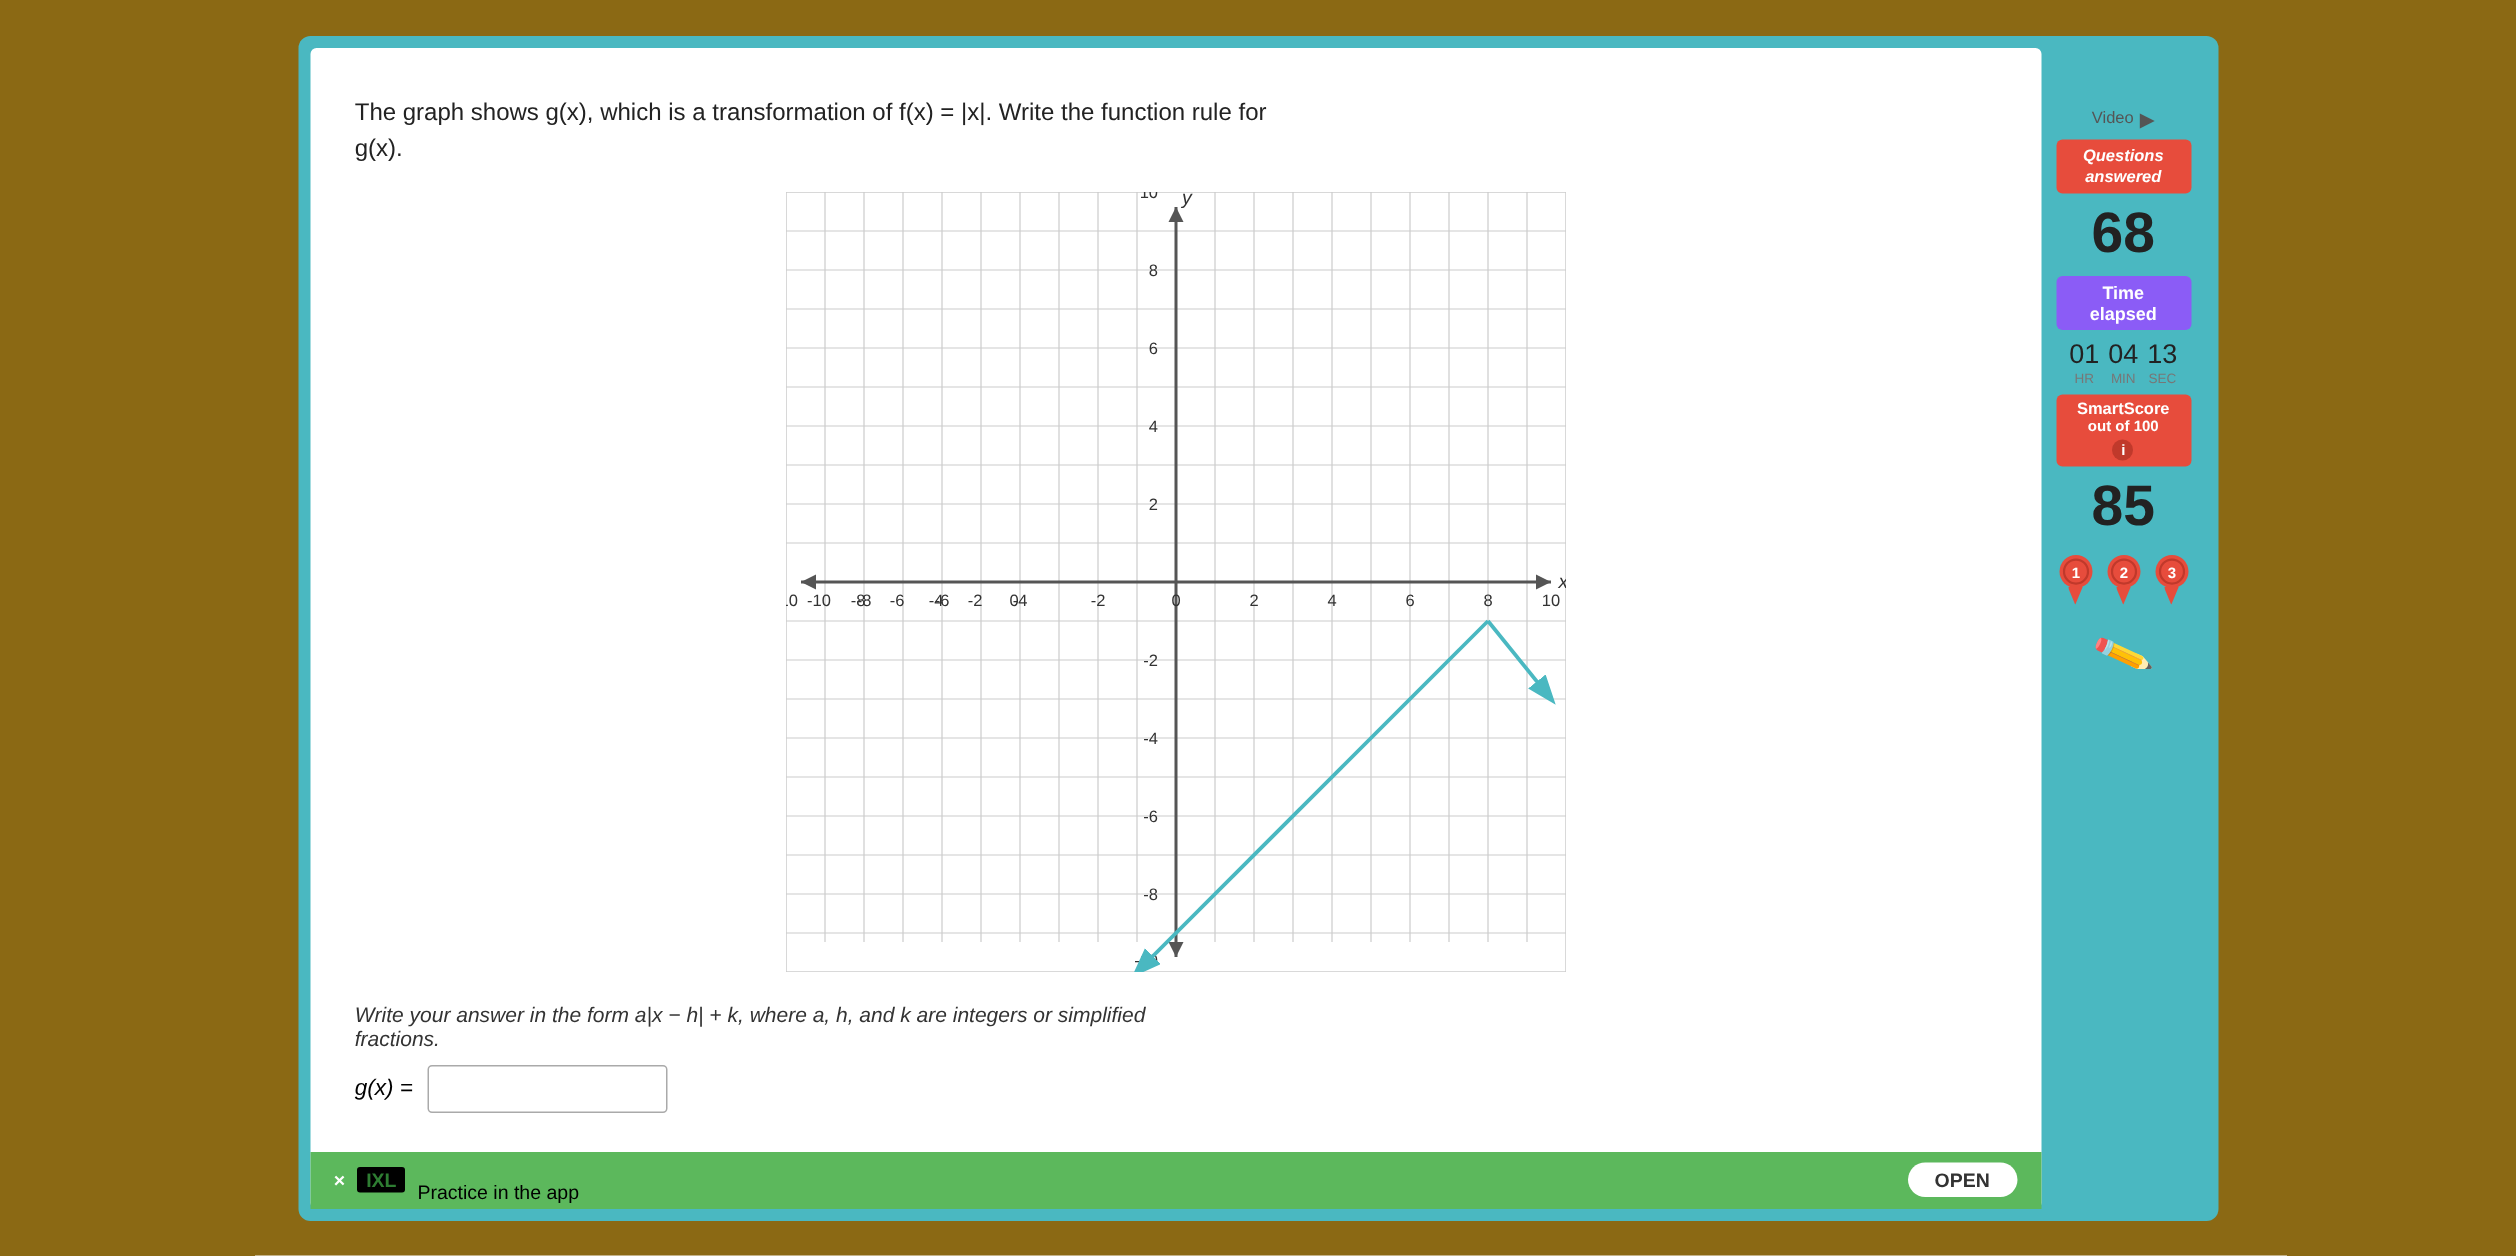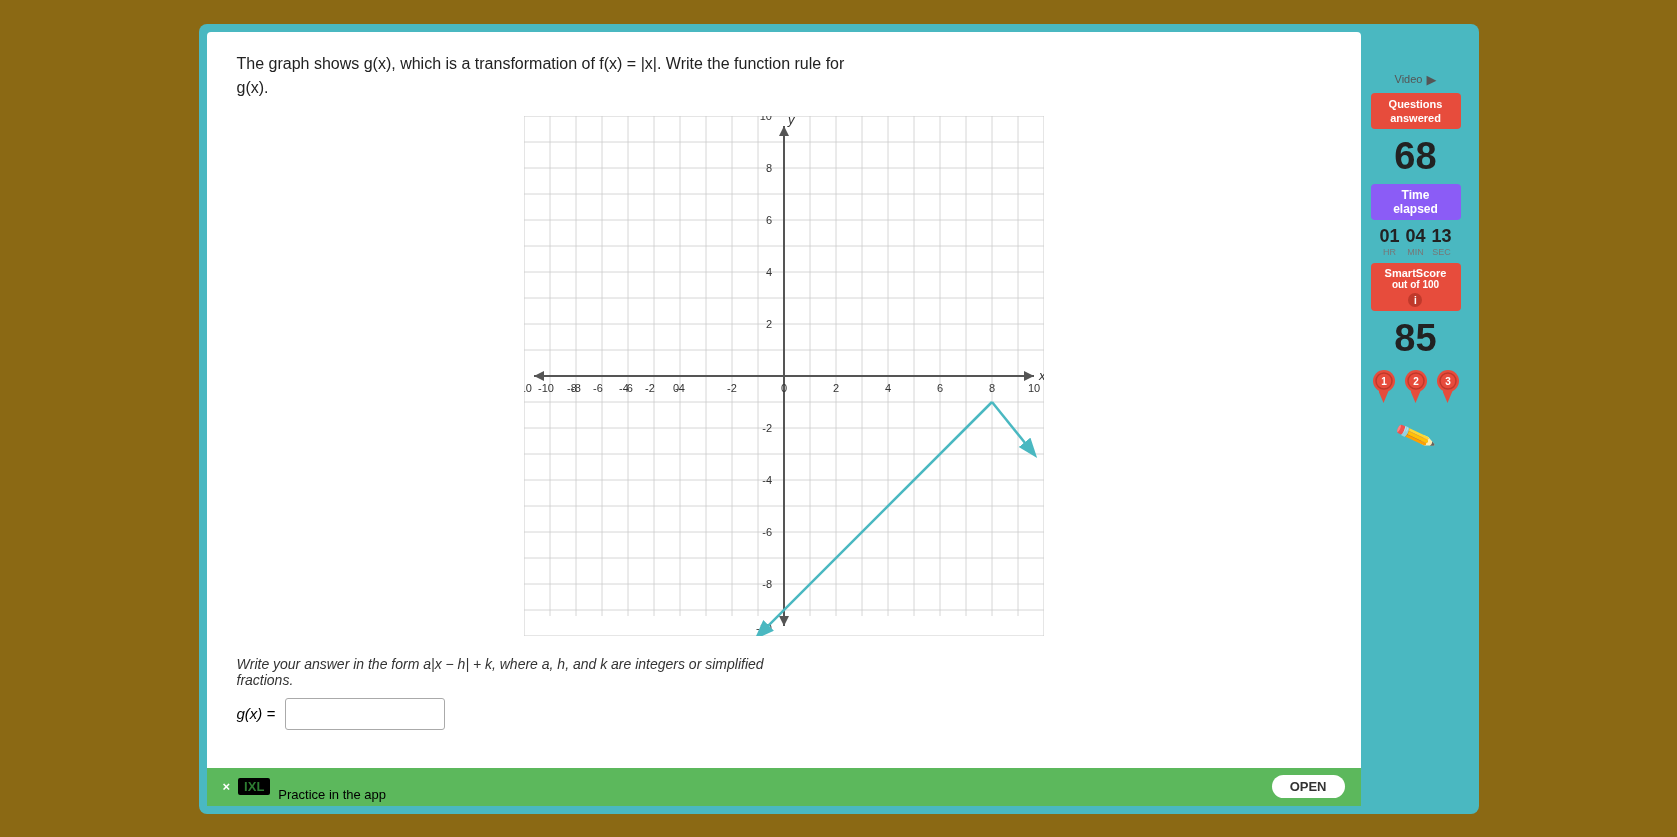--- a/index.html
+++ b/index.html
@@ -20,21 +20,21 @@
       border-radius: 8px;
       display: flex;
       position: relative;
       overflow: hidden;
     }
     .main-content {
       flex: 1;
       background: #fff;
       margin: 8px 0 8px 8px;
       border-radius: 4px;
-      padding: 20px 30px;
+      padding: 32px 30px;
       display: flex;
       flex-direction: column;
       position: relative;
     }
     .question-text {
       font-size: 16px;
       color: #222;
       line-height: 1.5;
       margin-bottom: 16px;
     }
@@ -130,20 +130,21 @@
     .questions-answered-badge {
       background: #e74c3c;
       color: #fff;
       border-radius: 4px;
       padding: 4px 10px;
       text-align: center;
       font-size: 12px;
       font-weight: bold;
       line-height: 1.3;
       width: 90px;
+      font-style: italic;
     }
     .score-number {
       font-size: 38px;
       font-weight: bold;
       color: #222;
     }
     .time-elapsed-badge {
       background: #8b5cf6;
       color: #fff;
       border-radius: 4px;
@@ -153,21 +154,21 @@
       font-weight: bold;
       width: 90px;
     }
     .time-row {
       display: flex;
       gap: 6px;
       align-items: baseline;
     }
     .time-val {
       font-size: 18px;
-      font-weight: bold;
+      font-weight: normal;
       color: #222;
     }
     .time-unit {
       font-size: 9px;
       color: #777;
       text-transform: uppercase;
     }
     .smart-score-badge {
       background: #e74c3c;
       color: #fff;

